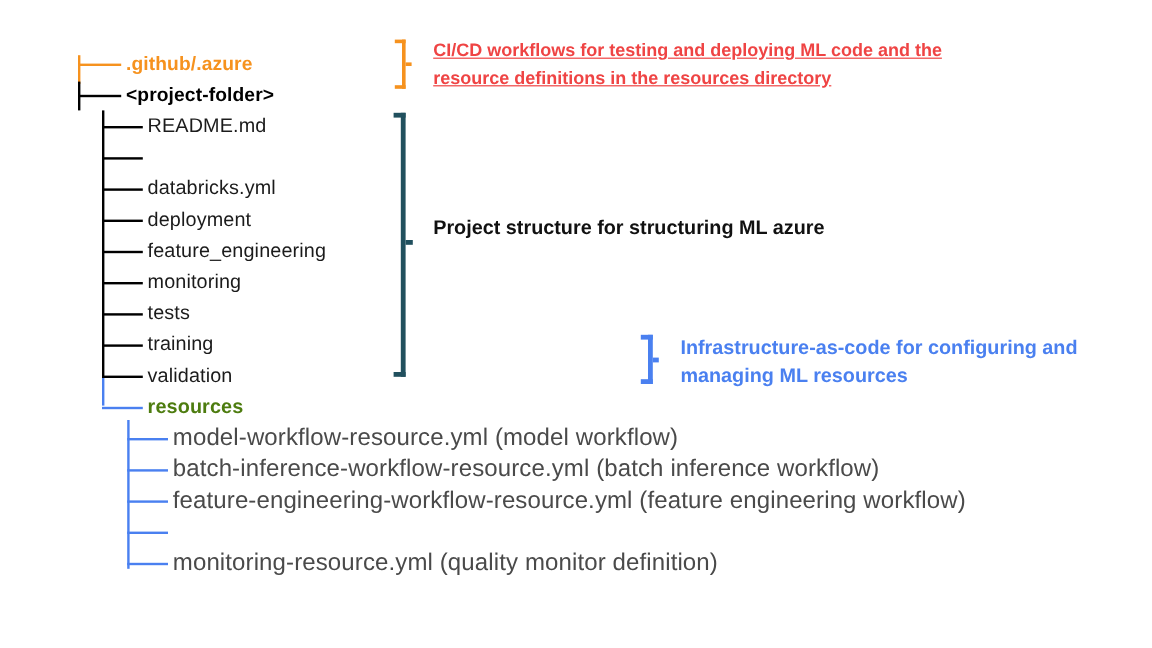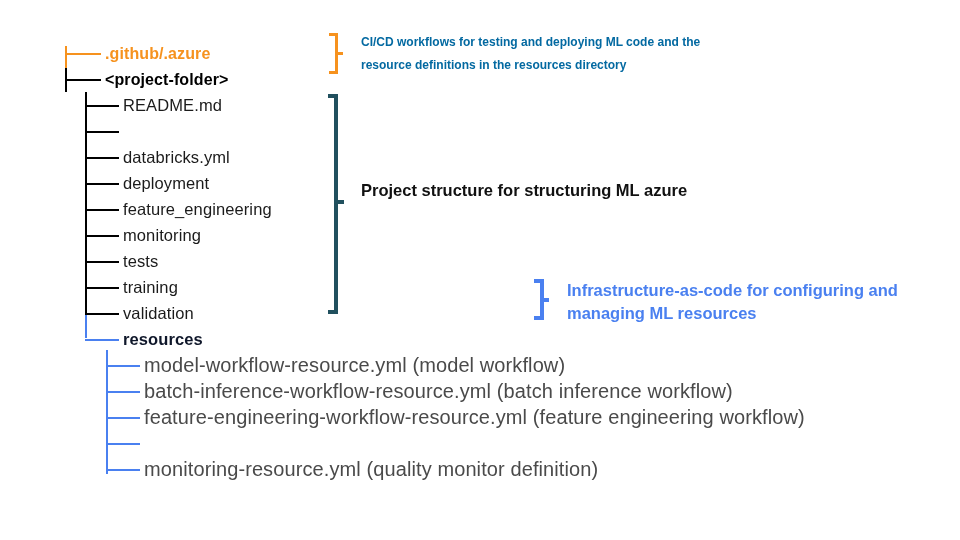--- a/index.html
+++ b/index.html
@@ -69,21 +69,21 @@
     position: absolute;
     background: currentColor;
   }
 
   
   .annot-text {
     position: absolute;
     font-weight: bold;
     white-space: pre-line;
   }
-  .annot-orange { color: #0369a1; font-size: 12px; line-height: 23px; }
+  .annot-orange { color: #ef4444; font-size: 15px; line-height: 23px; text-decoration: underline; }
   .annot-teal   { color: #111111; font-size: 16.5px; line-height: 23px; }
   .annot-blue   { color: #4a80f0; font-size: 16.5px; line-height: 23px; }
 </style>
 </head>
 <body>
 
 <div id="canvas">
 
   <div class="vline" style="left:17px; top:46px; width:2px; height:24px; background:#f6921e;"></div>
   <div class="hline" style="left:17px; top:53px; width:36px; height:2px; background:#f6921e;"></div>
@@ -144,21 +144,21 @@
     <span class="tree-label">training</span>
   </div>
 
   <div class="tree-row lvl2" style="left:0; top:300px; width:300px;">
     <div class="hline" style="left:37px; top:13px; width:34px; height:2px; background:#000000;"></div>
     <span class="tree-label">validation</span>
   </div>
 
   <div class="tree-row lvl2 bold" style="left:0; top:326px; width:300px;">
     <div class="hline" style="left:37px; top:13px; width:34px; height:2px; background:#4a80f0;"></div>
-    <span class="tree-label" style="color:#0f172a;">resources</span>
+    <span class="tree-label" style="color:#4d7c0f;">resources</span>
   </div>
 
   <div class="tree-row lvl3" style="left:0; top:352px; width:700px;">
     <div class="hline" style="left:58px; top:13px; width:34px; height:2px; background:#4a80f0;"></div>
     <span class="tree-label">model-workflow-resource.yml (model workflow)</span>
   </div>
   <div class="tree-row lvl3" style="left:0; top:378px; width:700px;">
     <div class="hline" style="left:58px; top:13px; width:34px; height:2px; background:#4a80f0;"></div>
     <span class="tree-label">batch-inference-workflow-resource.yml (batch inference workflow)</span>
   </div>

